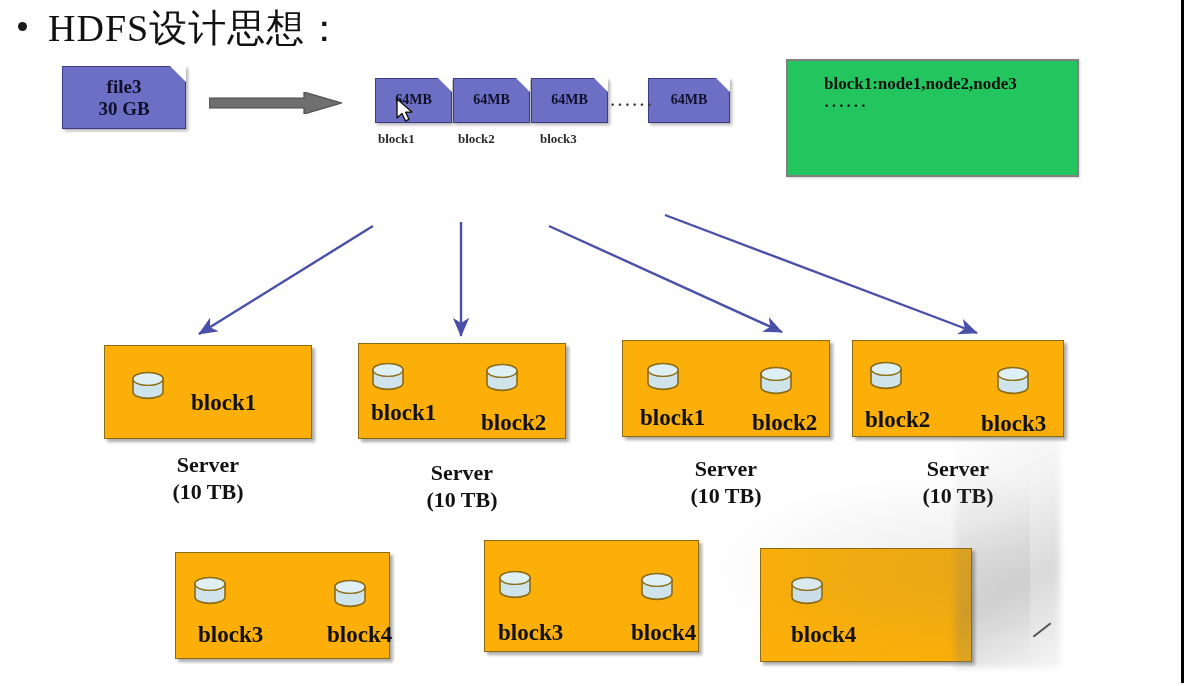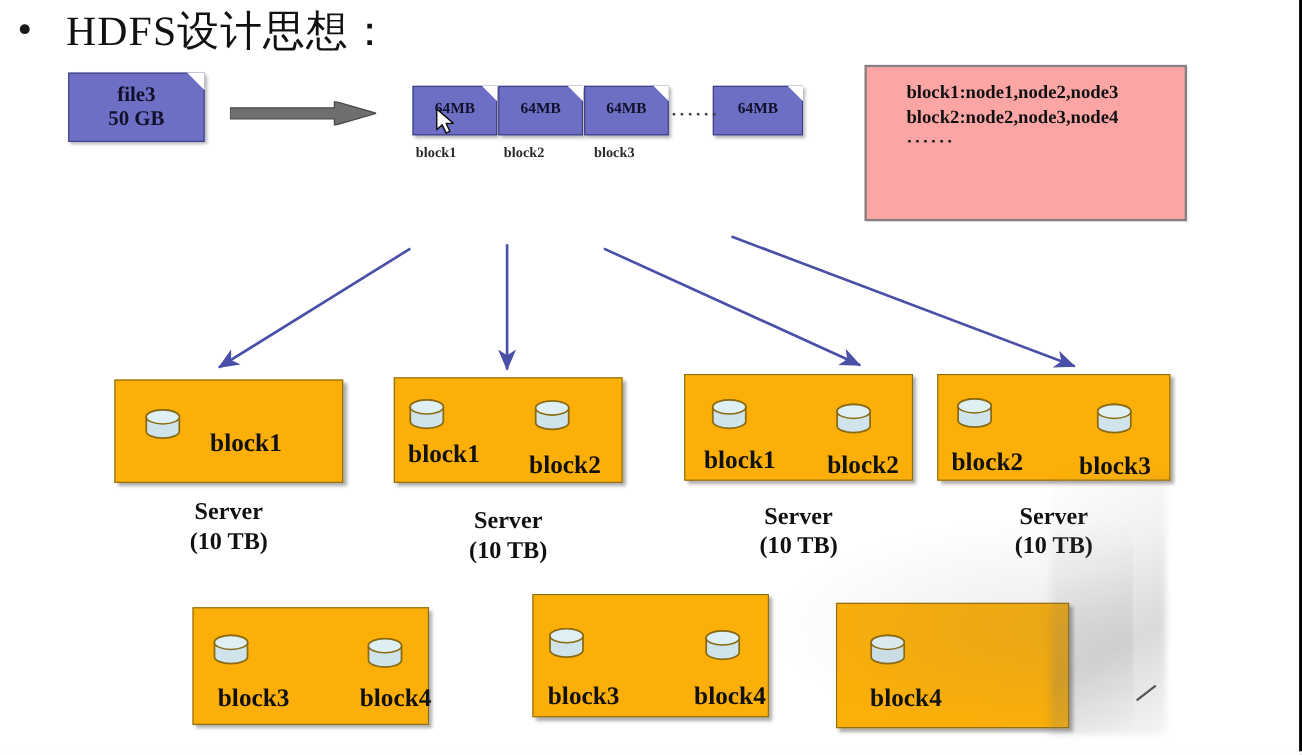--- a/index.html
+++ b/index.html
@@ -18,21 +18,21 @@
                     rgba(110,110,110,.26) 65%,rgba(160,160,160,.10) 100%);
          filter:blur(3px);pointer-events:none;}
   .glare2{position:absolute;left:700px;top:470px;width:330px;height:200px;
          background:radial-gradient(ellipse at 80% 50%,rgba(120,120,120,.14) 0%,rgba(255,255,255,0) 70%);
          pointer-events:none;}
   .glare-line{position:absolute;left:1031px;top:629px;width:22px;height:2px;background:#3a3a3a;
          transform:rotate(-38deg);opacity:.85;}
 
   
   .bullet{position:absolute;left:18px;top:22px;width:9px;height:9px;border-radius:50%;background:#1a1a1a;}
-  .title{position:absolute;left:60px;top:3px;font-size:38px;color:#111;letter-spacing:1px;
+  .title{position:absolute;left:48px;top:3px;font-size:38px;color:#111;letter-spacing:1px;
          white-space:nowrap;font-family:"Liberation Serif","DejaVu Serif",serif;}
 
   
   .doc{position:absolute;background:#6c6fc4;border:1.5px solid #3b3d82;
        box-sizing:border-box;
        box-shadow:2px 2px 3px rgba(0,0,0,.30);
        display:flex;align-items:center;justify-content:center;
        font-weight:bold;color:#10102a;text-align:center;line-height:1.15;}
   .doc .fold{position:absolute;top:-1px;right:-1px;width:0;height:0;
        border-left:14px solid transparent;border-top:14px solid #ffffff;}
@@ -50,22 +50,22 @@
   #blklabel1{left:378px;top:131px;}
   #blklabel2{left:458px;top:131px;}
   #blklabel3{left:540px;top:131px;}
 
   .dots{position:absolute;left:610px;top:96px;font-size:16px;letter-spacing:2px;color:#3a3a3a;font-weight:bold;}
 
   
   .greyarrow{position:absolute;left:209px;top:92px;width:133px;height:22px;}
 
   
-  .notebox{position:absolute;left:786px;top:59px;width:293px;height:142px;
-           background:#fca5a5;border:2px solid #808080;box-sizing:border-box;
+  .notebox{position:absolute;left:786px;top:59px;width:293px;height:118px;
+           background:#22c55e;border:2px solid #808080;box-sizing:border-box;
            box-shadow:1px 1px 2px rgba(0,0,0,.18);}
   .notebox .lines{position:absolute;left:36px;top:11px;}
   .notebox .lines div{font-size:17px;font-weight:bold;color:#111;line-height:1.37;white-space:nowrap;}
   .notebox .lines div.ell{letter-spacing:2px;font-size:16px;}
 
   
   #arrows{position:absolute;left:0;top:0;width:1184px;height:686px;pointer-events:none;}
 
   
   .srv{position:absolute;background:#FBAF08;border:1.5px solid #8a6a12;box-sizing:border-box;
@@ -93,21 +93,21 @@
 </head>
 <body>
 
 <div id="slide">
 
   <div class="bullet"></div>
   <div class="title">HDFS设计思想：</div>
 
   <div class="doc" id="file3">
     <span>file3</span>
-    <span>50 GB</span>
+    <span>30 GB</span>
     <span class="fold"></span>
   </div>
 
   <svg class="greyarrow" viewBox="0 0 133 22">
     <polygon points="0,6 95,6 95,0 133,11 95,22 95,16 0,16" fill="#6f6f6f" stroke="#4a4a4a" stroke-width="1.2"></polygon>
   </svg>
 
   <div class="doc blk" id="blk1">
     <span>64MB</span>
     <span class="fold"></span>
@@ -131,21 +131,20 @@
   <div class="blklabel" id="blklabel2">block2</div>
   <div class="blklabel" id="blklabel3">block3</div>
 
   <svg style="position:absolute;left:396px;top:98px;width:20px;height:28px;" viewBox="0 0 20 28">
     <polygon points="1,1 1,20 6,15.5 9.5,23 13,21.3 9.6,14.3 16,14" fill="#ffffff" stroke="#141414" stroke-width="1.4" stroke-linejoin="round"></polygon>
   </svg>
 
   <div class="notebox">
     <div class="lines">
       <div>block1:node1,node2,node3</div>
-      <div>block2:node2,node3,node4</div>
       <div class="ell">······</div>
     </div>
   </div>
 
   <svg id="arrows" viewBox="0 0 1184 686">
     <defs>
       <marker id="ah" markerWidth="9" markerHeight="9" refX="7.6" refY="3.4" orient="auto" markerUnits="strokeWidth">
         <path d="M0,0 L8,3.4 L0,6.8 L2.2,3.4 Z" fill="#4a4fa8"></path>
       </marker>
     </defs>

